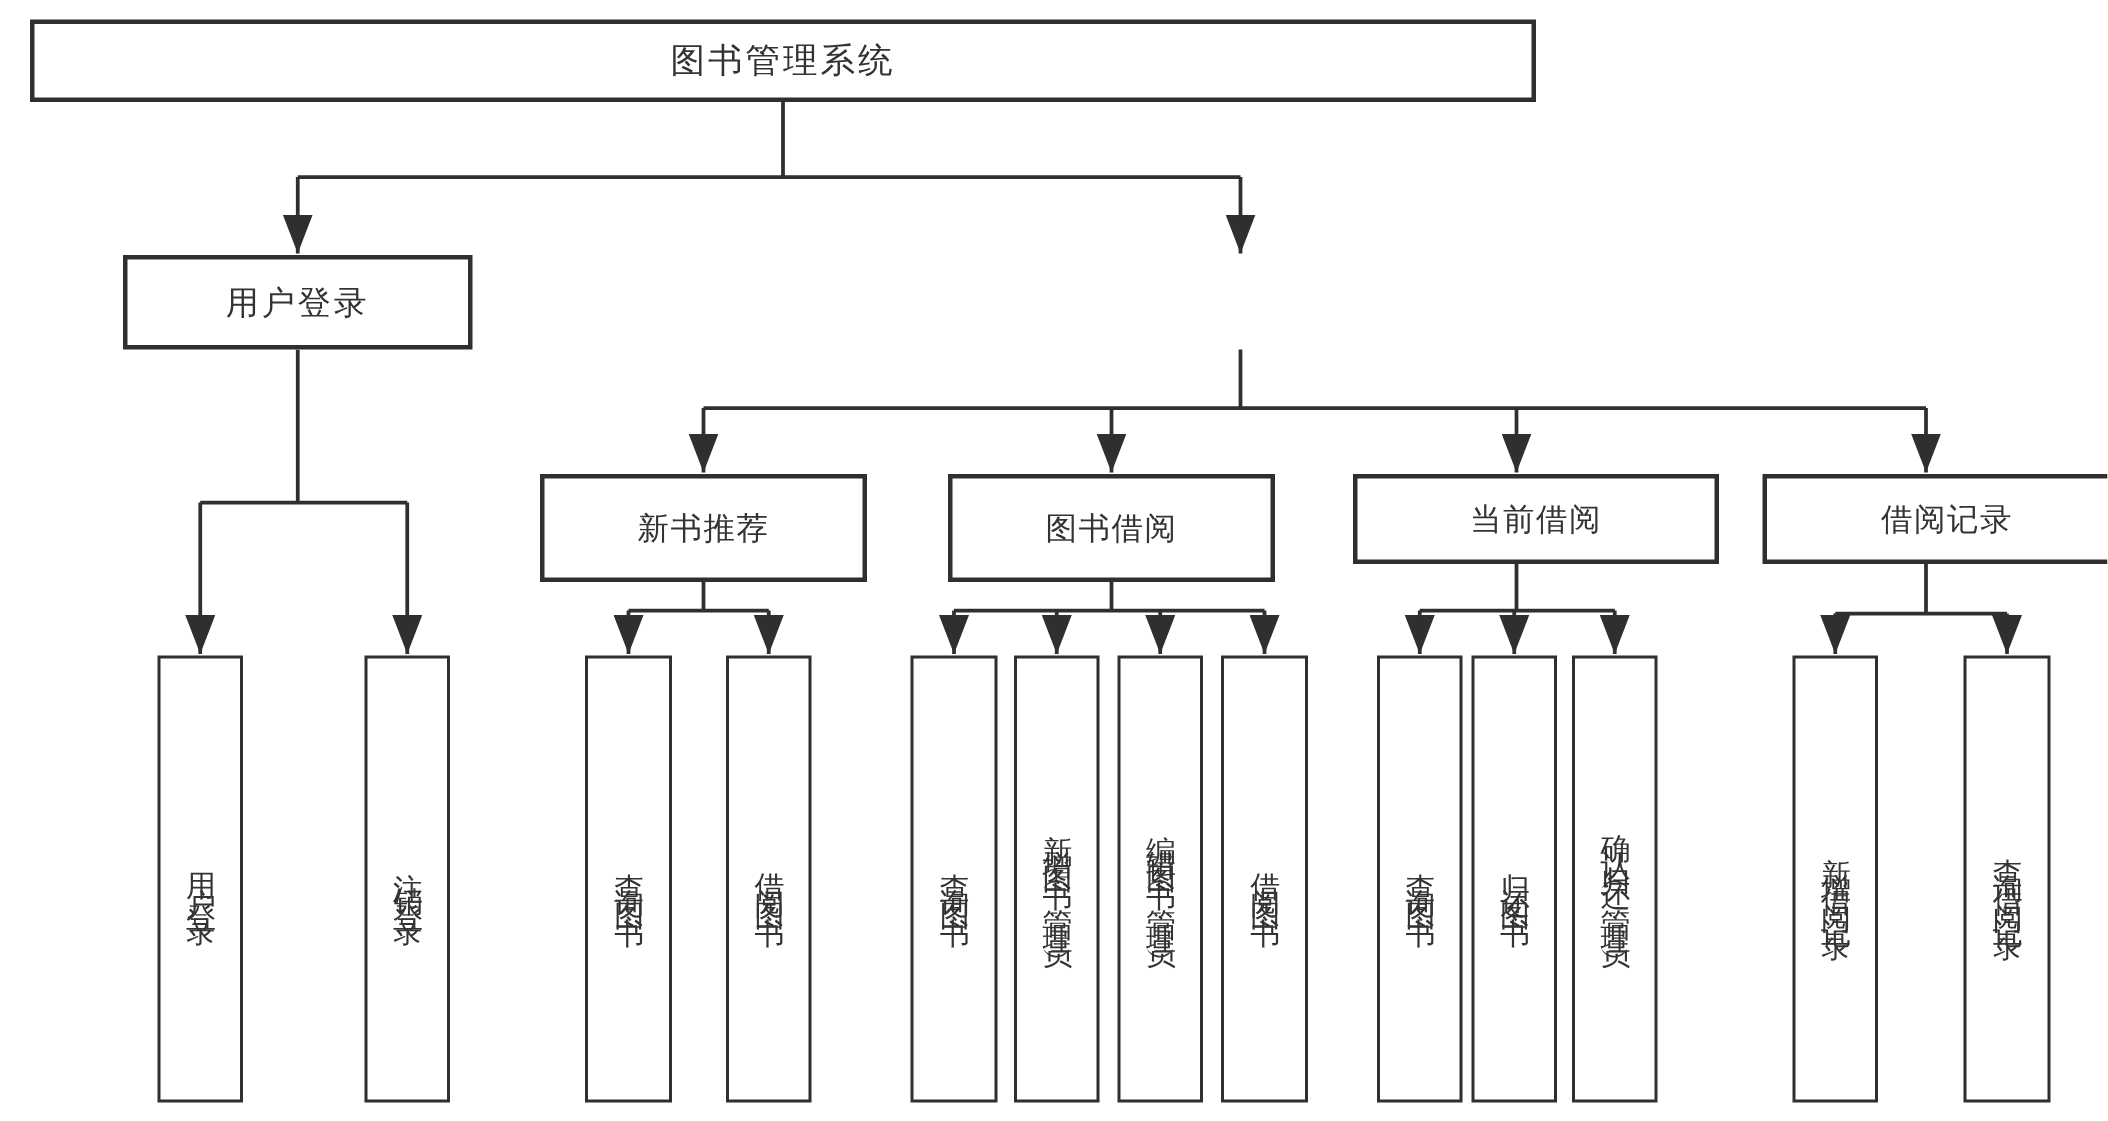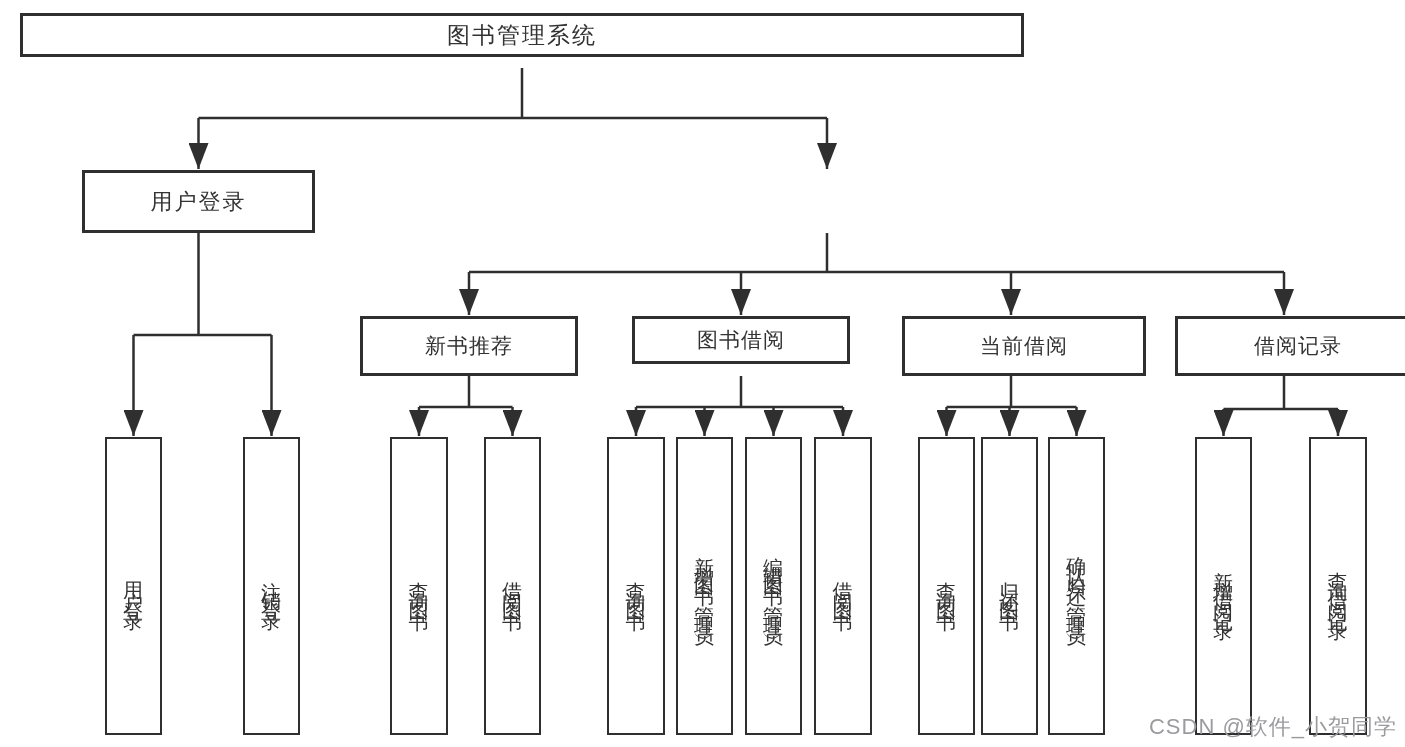--- a/index.html
+++ b/index.html
@@ -39,27 +39,27 @@
   .v-node { border-width: 2.5px; }
   .v-node .lbl {
     writing-mode: vertical-rl;
     text-orientation: mixed;
     font-size: 20px;
     line-height: 1;
     letter-spacing: 10px;
     white-space: nowrap;
   }
   
-  .n-root  { left: 20px;  top: 13px;  width: 1004px; height: 44px; }
+  .n-root  { left: 20px;  top: 13px;  width: 1004px; height: 55px; }
   
   .n-login { left: 82px;  top: 170px; width: 233px;  height: 63px; }
   .n-mgmt  { left: 710px; top: 169px; width: 235px;  height: 64px; }
   
-  .n-rec   { left: 360px;  top: 316px; width: 218px; height: 60px; }
-  .n-bor   { left: 632px;  top: 316px; width: 218px; height: 48px; }
+  .n-rec   { left: 360px;  top: 316px; width: 218px; height: 72px; }
+  .n-bor   { left: 632px;  top: 316px; width: 218px; height: 72px; }
   .n-cur   { left: 902px;  top: 316px; width: 244px; height: 60px; }
   .n-rcd   { left: 1175px; top: 316px; width: 246px; height: 60px; }
   
   .t { top: 437px; width: 57px; height: 298px; }
   .t1  { left: 105px;  }
   .t2  { left: 243px;  }
   .t3  { left: 390px;  width: 58px; }
   .t4  { left: 484px;  }
   .t5  { left: 607px;  width: 58px; }
   .t6  { left: 676px;  }
@@ -182,15 +182,14 @@
     <span class="lbl">确认归还（管理员）</span>
   </div>
 
   <div class="node v-node t t12">
     <span class="lbl">新增借阅记录</span>
   </div>
   <div class="node v-node t t13">
     <span class="lbl">查询借阅记录</span>
   </div>
 
-  <div id="watermark">CSDN @软件_小贺同学</div>
 
 </div>
 
 </body></html>

